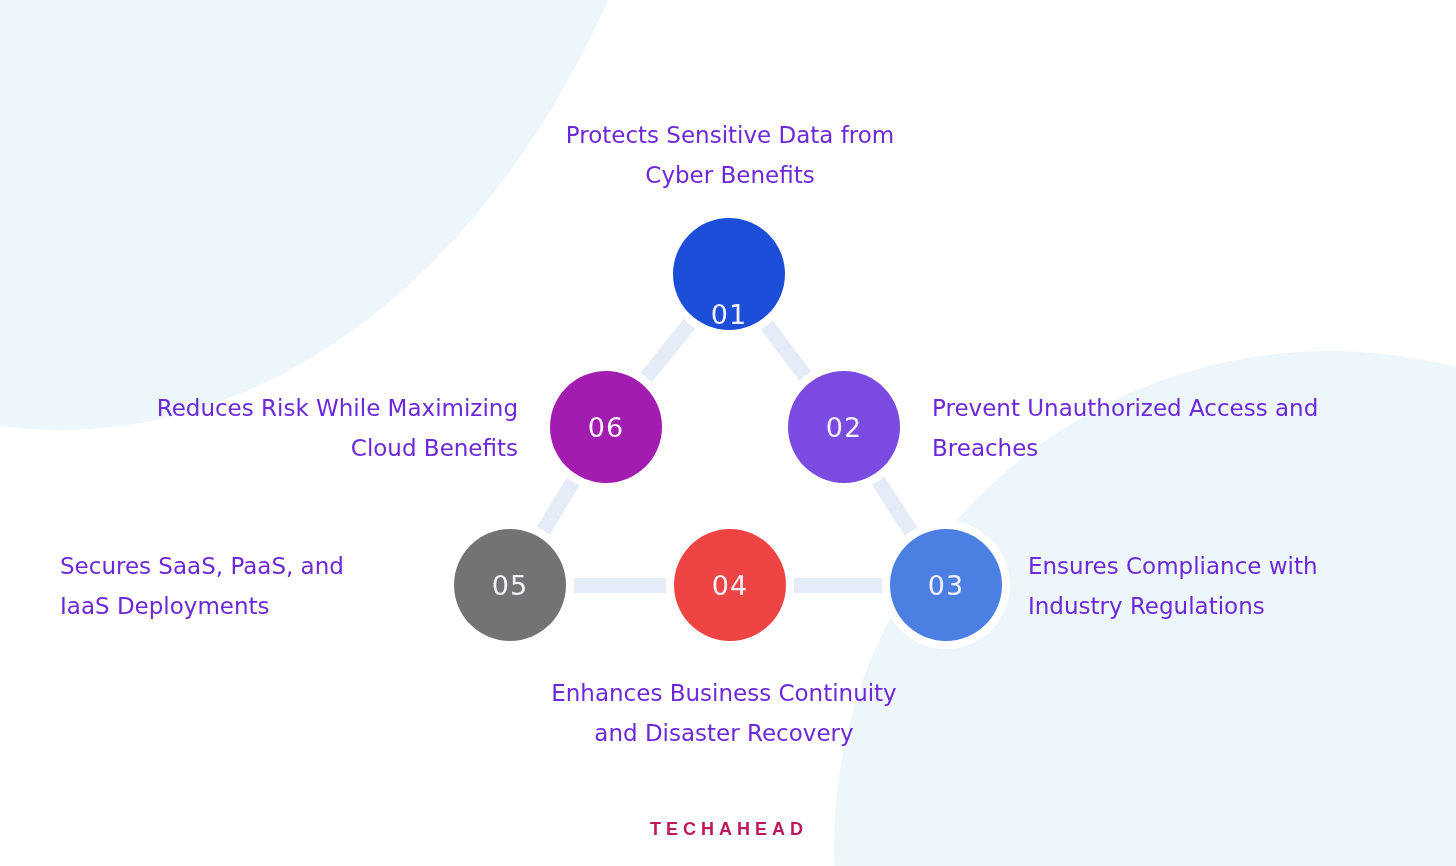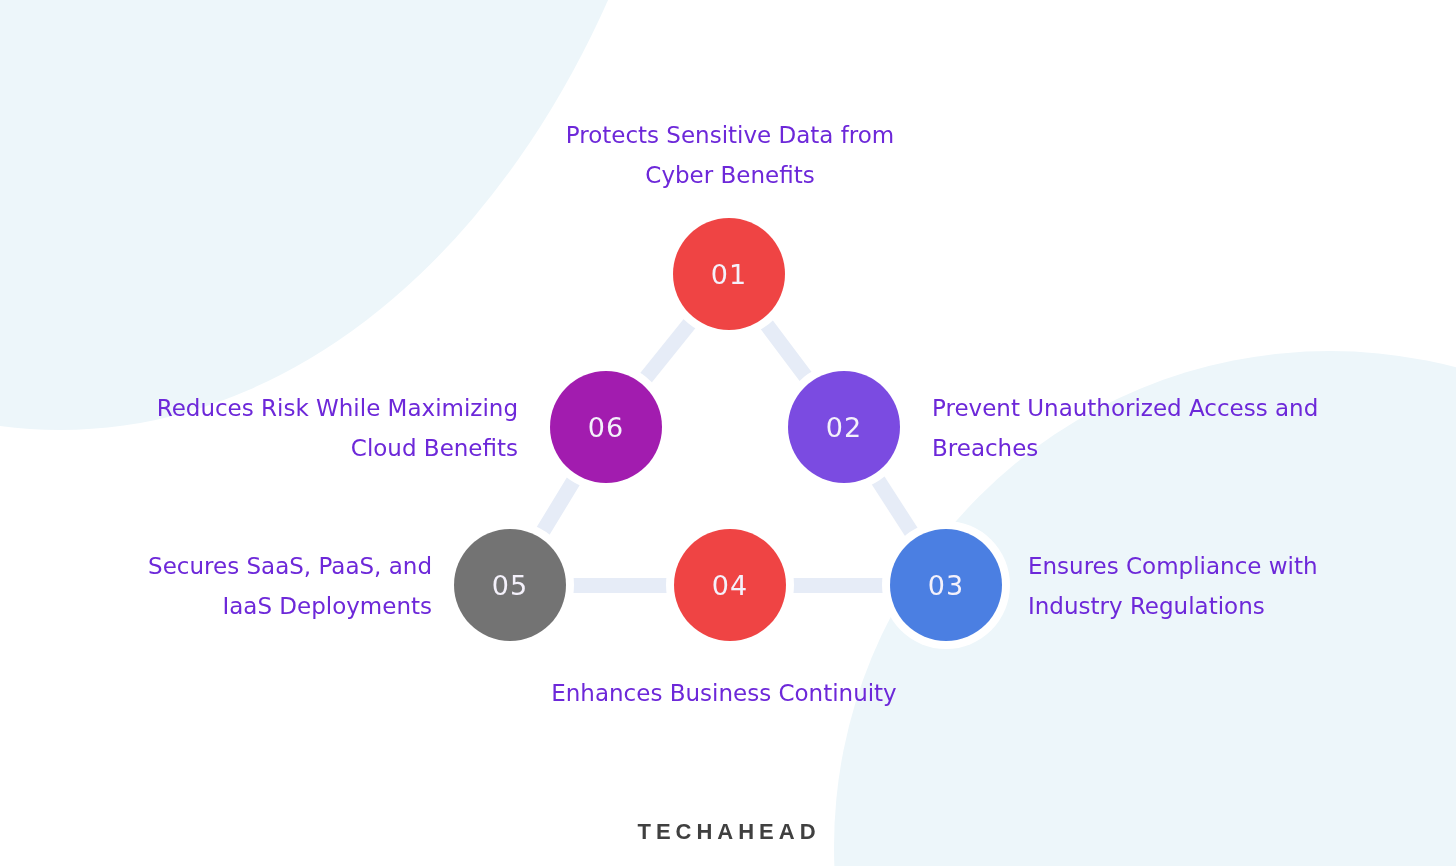--- a/index.html
+++ b/index.html
@@ -62,50 +62,50 @@
   .label {
     position: absolute;
     color: #6d28d9;
     font-size: 23px;
     line-height: 40px;
     font-weight: 500;
   }
   .label-top    { left: 400px; top: 115px; width: 660px; text-align: center; }
   .label-left   { left: 60px;  top: 388px; width: 458px; text-align: right; }
   .label-right  { left: 932px; top: 388px; width: 470px; text-align: left; }
-  .label-bl     { left: 60px;  top: 546px; width: 372px; text-align: right; }
+  .label-bl     { left: 60px;  top: 546px; width: 372px; text-align: left; }
   .label-br     { left: 1028px;top: 546px; width: 390px; text-align: left; }
   .label-bottom { left: 424px; top: 673px; width: 600px; text-align: center; }
   .watermark {
     position: absolute;
     left: 479px; top: 819px; width: 500px;
     text-align: center;
     font-family: "Liberation Sans", sans-serif;
     font-weight: 700;
-    font-size: 22px;
+    font-size: 18px;
     letter-spacing: 5px;
-    color: #404040;
+    color: #be185d;
   }
 </style>
 </head>
 <body>
 
 <div class="canvas">
 
   <div class="blob blob-top-left"></div>
   <div class="blob blob-bottom-right"></div>
 
   <div class="connector conn-1-6"></div>
   <div class="connector conn-1-2"></div>
   <div class="connector conn-6-5"></div>
   <div class="connector conn-2-3"></div>
   <div class="connector conn-5-4"></div>
   <div class="connector conn-4-3"></div>
 
-  <div class="circle c01" style="background-color: #ef4444;">
+  <div class="circle c01" style="background-color: #1d4ed8; align-items: flex-end;">
     <span class="num">01</span>
   </div>
   <div class="circle c02" style="background-color: rgb(123, 75, 225);">
     <span class="num">02</span>
   </div>
   <div class="circle c03" style="background-color: rgb(75, 127, 226);">
     <span class="num">03</span>
   </div>
   <div class="circle c04" style="background-color: #ef4444;">
     <span class="num">04</span>
@@ -127,20 +127,21 @@
     <div>Breaches</div>
   </div>
 
   <div class="label label-br">
     <div>Ensures Compliance with</div>
     <div>Industry Regulations</div>
   </div>
 
   <div class="label label-bottom">
     <div>Enhances Business Continuity</div>
+    <div>and Disaster Recovery</div>
   </div>
 
   <div class="label label-bl">
     <div>Secures SaaS, PaaS, and</div>
     <div>IaaS Deployments</div>
   </div>
 
   <div class="label label-left">
     <div>Reduces Risk While Maximizing</div>
     <div>Cloud Benefits</div>

